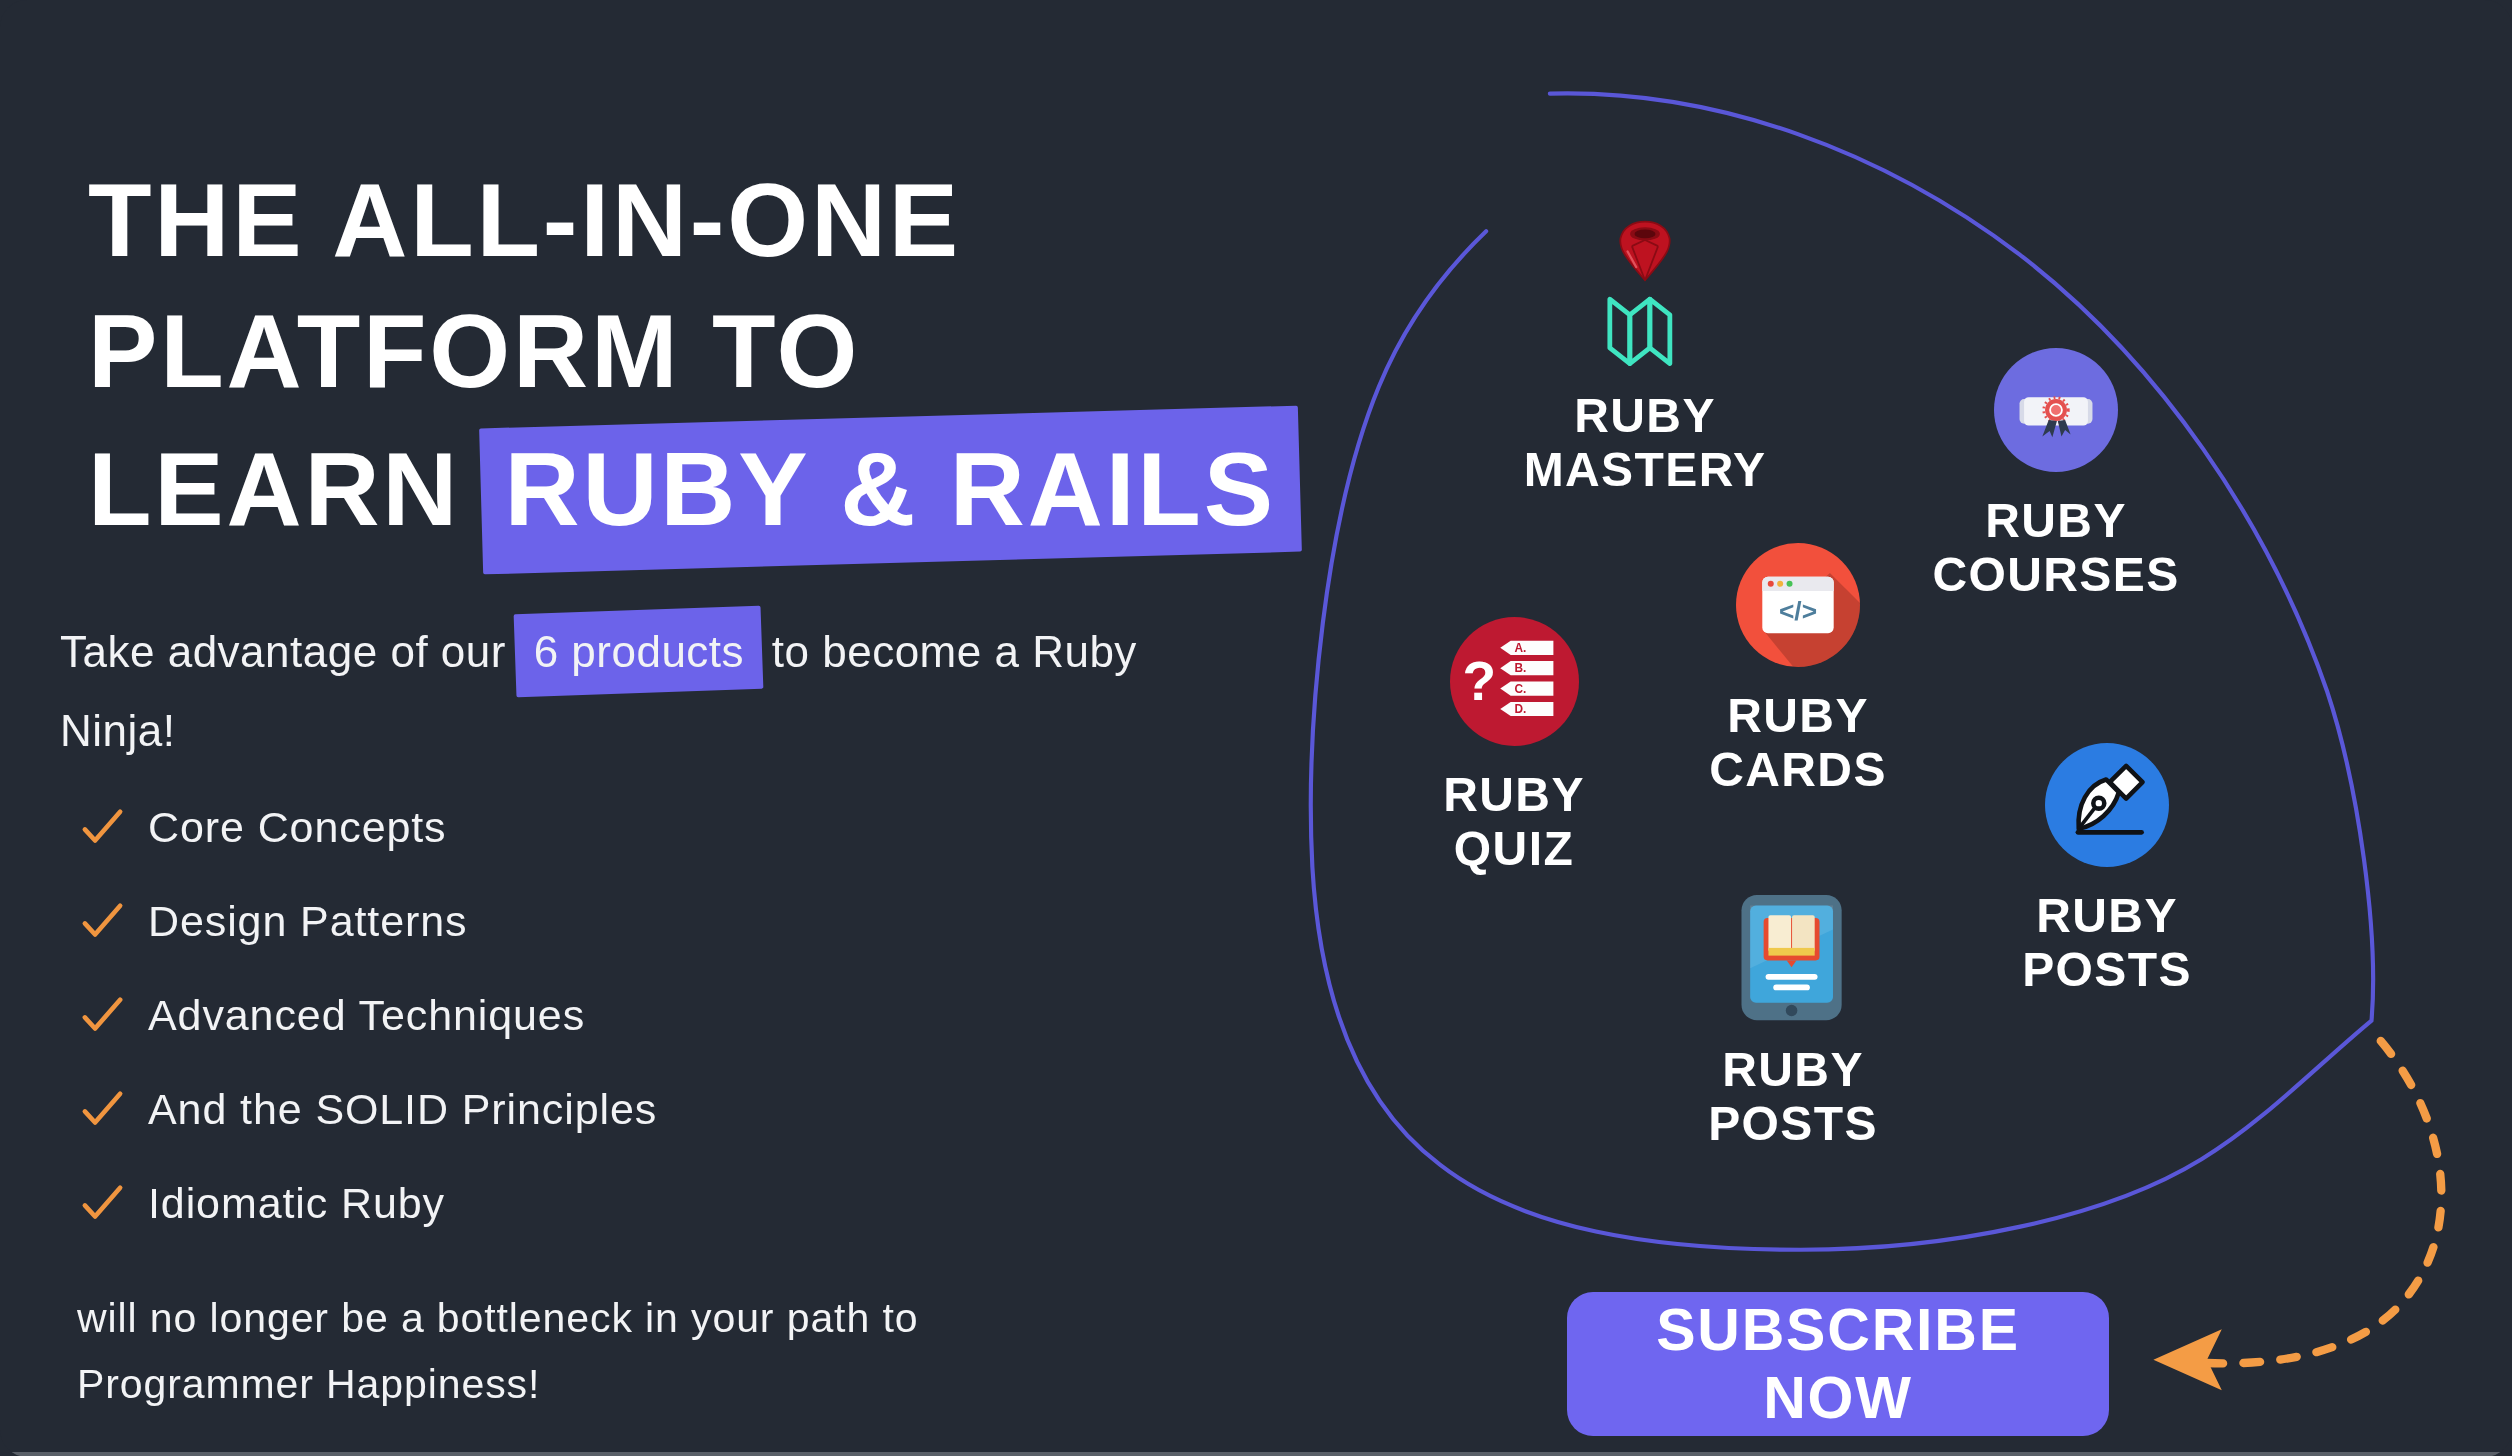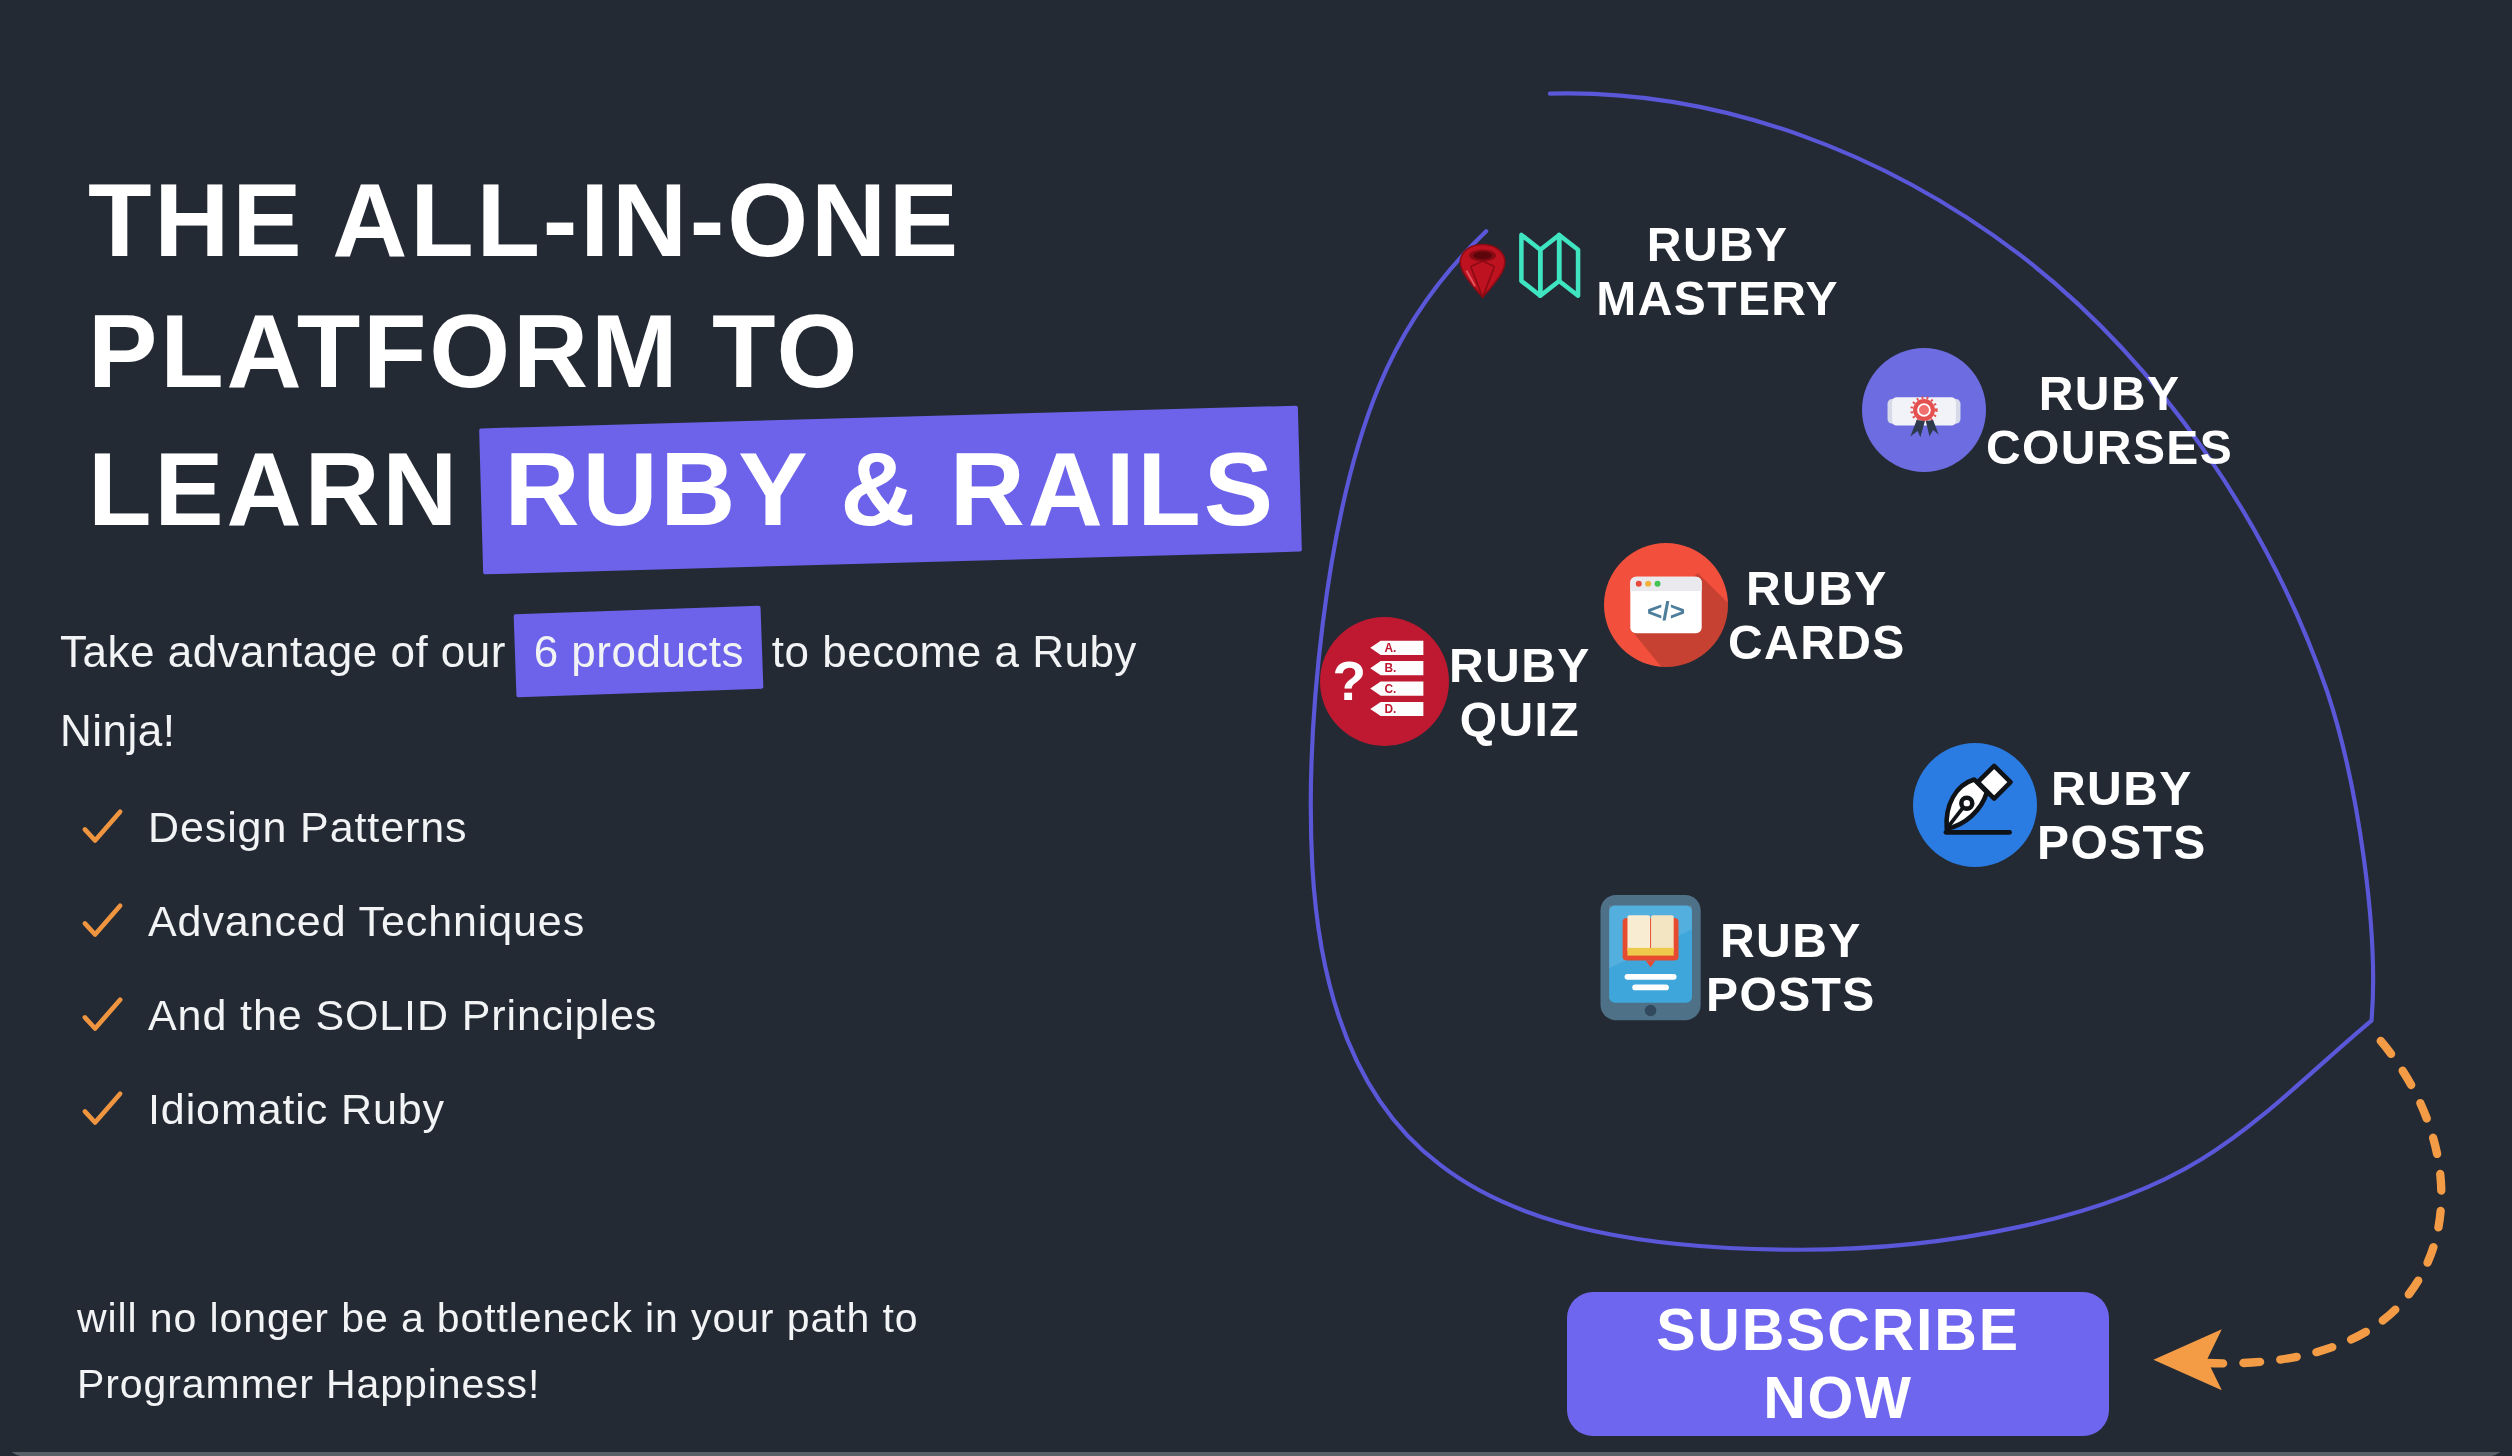--- a/index.html
+++ b/index.html
@@ -35,21 +35,21 @@
     position:absolute;left:81px;top:800px;margin:0;padding:0;list-style:none;
     font-size:43px;letter-spacing:0.9px;color:var(--text);
   }
   .checklist li{display:flex;align-items:center;gap:24px;height:55px;margin-bottom:39px;}
   .check-svg{width:43px;height:39px;flex:0 0 auto;}
   .outro{
     position:absolute;left:62px;top:1270px;width:1044px;margin:15px;
     font-size:41px;line-height:66px;letter-spacing:0.9px;color:var(--text);
   }
   
-  .product{position:absolute;width:388px;display:flex;align-items:center;}
+  .product{position:absolute;width:388px;display:flex;flex-direction:column;align-items:center;}
   .plabel{
     font-weight:800;font-size:48px;line-height:54px;letter-spacing:1.4px;
     text-align:center;color:#FFFFFF;white-space:nowrap;
   }
   .p-mastery{left:1451px;top:218px;}
   .p-courses{left:1862px;top:348px;}
   .p-cards{left:1604px;top:543px;}
   .p-quiz{left:1320px;top:617px;}
   .p-posts{left:1913px;top:743px;}
   .p-ebooks{left:1599px;top:893px;}
@@ -94,20 +94,26 @@
     <span>THE ALL-IN-ONE</span><br>
     <span>PLATFORM TO</span><br>
     <span>LEARN</span><span class="hl hl-big"><span class="t">RUBY &amp; RAILS</span></span>
   </h1>
 
   <p class="intro">
     <span>Take advantage of our</span><span class="hl hl-small"><span class="t">6 products</span></span><span>to become a Ruby Ninja!</span>
   </p>
 
   <ul class="checklist">
+    <li>
+      <svg class="check-svg" viewBox="0 0 46 42">
+          <polyline points="4,23 15,35 42,4" fill="none" stroke="var(--check)" stroke-width="5" stroke-linecap="round" stroke-linejoin="round"></polyline>
+        </svg>
+      <span>Core Concepts</span>
+    </li>
     <li>
       <svg class="check-svg" viewBox="0 0 46 42">
           <polyline points="4,23 15,35 42,4" fill="none" stroke="var(--check)" stroke-width="5" stroke-linecap="round" stroke-linejoin="round"></polyline>
         </svg>
       <span>Design Patterns</span>
     </li>
     <li>
       <svg class="check-svg" viewBox="0 0 46 42">
           <polyline points="4,23 15,35 42,4" fill="none" stroke="var(--check)" stroke-width="5" stroke-linecap="round" stroke-linejoin="round"></polyline>
         </svg>

